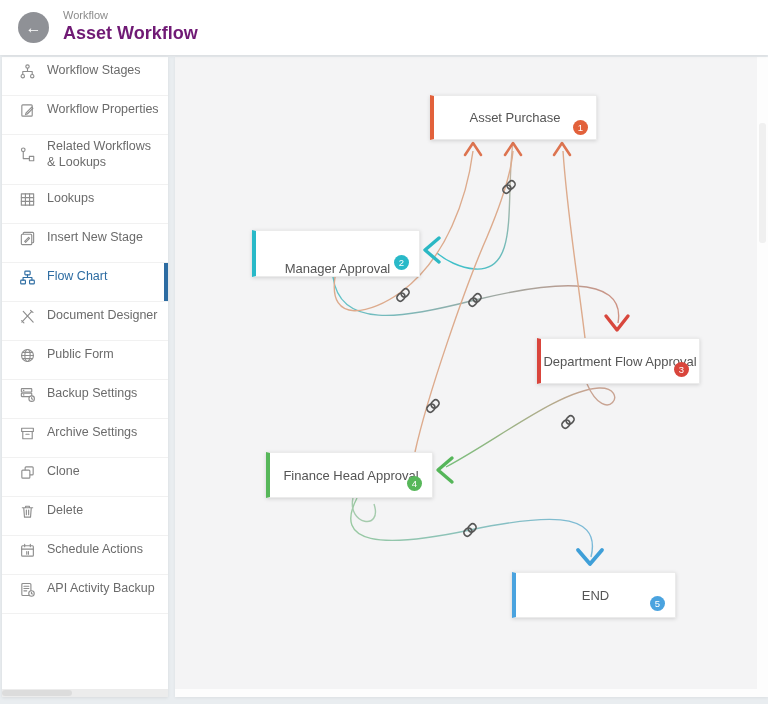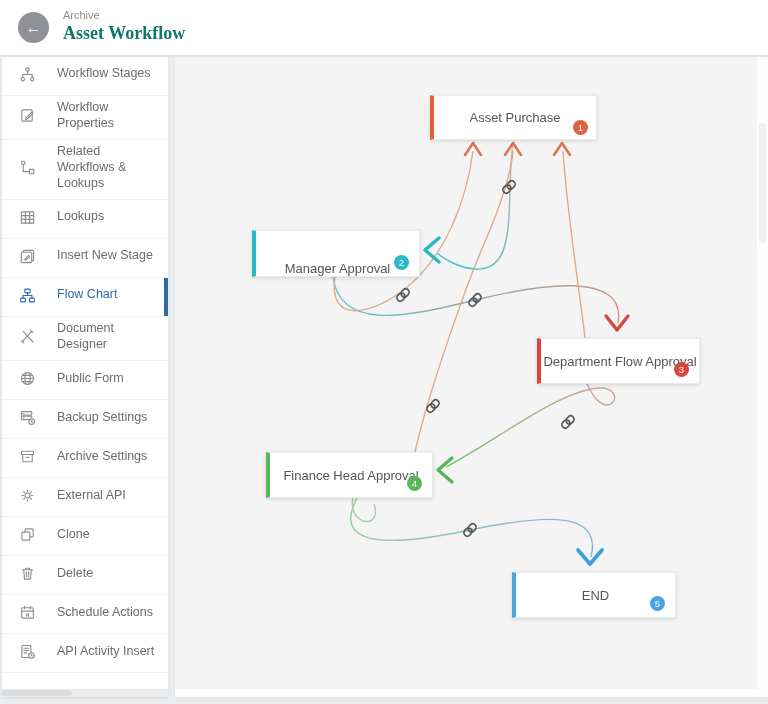--- a/index.html
+++ b/index.html
@@ -17,30 +17,30 @@
     background:#ffffff; box-shadow:0 1px 3px rgba(0,0,0,.08);
     z-index:5;
   }
   .back-btn {
     position:absolute; left:18px; top:12px; width:31px; height:31px;
     border-radius:50%; background:#8f9196; color:#fff;
     display:flex; align-items:center; justify-content:center;
     font-size:16px; cursor:pointer;
   }
   .crumb { position:absolute; left:63px; top:9px; font-size:11px; color:#8c8c8c; }
-  .page-title { position:absolute; left:63px; top:23px; font-size:18px; font-weight:bold; color:#0f766e;font-family:Liberation Serif, serif; }
+  .page-title { position:absolute; left:63px; top:23px; font-size:18px; font-weight:bold; color:#701a75; }
 
   
   .sidebar {
     position:absolute; left:2px; top:57px; width:166px; height:640px;
     background:#ffffff; box-shadow:0 1px 3px rgba(0,0,0,.08);
   }
   .sb-item {
-    display:flex; align-items:center; gap:21px;
-    min-height:39px; padding:4px 8px 8px 17px;
+    display:flex; align-items:center; gap:11px;
+    min-height:39px; padding:4px 8px 14px 17px;
     border-bottom:1px solid #f1f1f1;
     font-size:12.5px; color:#6b6b6b; cursor:pointer; position:relative;
   }
   .sb-item .lbl { line-height:1.25; }
   .sb-item.active { color:#2d6ca2;align-items:center; }
   .sb-item.active::after {
     content:""; position:absolute; right:0; top:0; bottom:0; width:4px; background:#2d6ca2;
   }
   .ic { width:17px; height:17px; flex:0 0 17px; stroke:#8e8e8e; fill:none;
         stroke-width:1.2; stroke-linecap:round; stroke-linejoin:round; }
@@ -82,21 +82,21 @@
   .n5 { border-left-color:#4aa3df; } .n5 .badge { background:#4aa3df; }
   .n1 .badge { bottom:4px; right:8px; }
 </style>
 </head>
 <body>
 
 <div class="header">
   <div class="back-btn">
     <span>←</span>
   </div>
-  <div class="crumb">Archive</div>
+  <div class="crumb">Workflow</div>
   <div class="page-title">Asset Workflow</div>
 </div>
 
 <div class="sidebar">
 
   <div class="sb-item">
     <svg class="ic" viewBox="0 0 18 18">
         <circle cx="9" cy="3.8" r="1.8"></circle>
         <circle cx="4" cy="14" r="1.8"></circle>
         <circle cx="14" cy="14" r="1.8"></circle>
@@ -176,27 +176,20 @@
   </div>
 
   <div class="sb-item">
     <svg class="ic" viewBox="0 0 18 18">
         <rect x="2.8" y="3.5" width="12.4" height="3.4"></rect>
         <path d="M4 6.9v7.6h10V6.9M7.3 9.8h3.4"></path>
       </svg>
     <span class="lbl">Archive Settings</span>
   </div>
 
-  <div class="sb-item">
-    <svg class="ic" viewBox="0 0 18 18">
-        <circle cx="9" cy="9" r="2.6"></circle>
-        <path d="M9 3.2v1.6M9 13.2v1.6M3.2 9h1.6M13.2 9h1.6M4.9 4.9L6 6M12 12l1.1 1.1M13.1 4.9L12 6M6 12l-1.1 1.1"></path>
-      </svg>
-    <span class="lbl">External API</span>
-  </div>
 
   <div class="sb-item">
     <svg class="ic" viewBox="0 0 18 18">
         <rect x="6.5" y="3" width="8.5" height="8.5" rx="1"></rect>
         <rect x="3" y="6.5" width="8.5" height="8.5" rx="1" fill="#ffffff"></rect>
       </svg>
     <span class="lbl">Clone</span>
   </div>
 
   <div class="sb-item">
@@ -214,21 +207,21 @@
     <span class="lbl">Schedule Actions</span>
   </div>
 
   <div class="sb-item">
     <svg class="ic" viewBox="0 0 18 18">
         <rect x="3" y="2.6" width="9.6" height="12.8" rx="1"></rect>
         <path d="M5.2 5.6h5.2M5.2 8h5.2M5.2 10.4h3"></path>
         <circle cx="13.2" cy="13.2" r="2.9" fill="#fafafa"></circle>
         <path d="M13.2 11.9v1.3l.9.6"></path>
       </svg>
-    <span class="lbl">API Activity Insert</span>
+    <span class="lbl">API Activity Backup</span>
   </div>
 
   <div class="sb-hscroll">
       <div class="thumb"></div>
     </div>
 </div>
 
 <div class="canvas">
 
   <svg class="flow-svg" width="593" height="640" viewBox="0 0 593 640">

